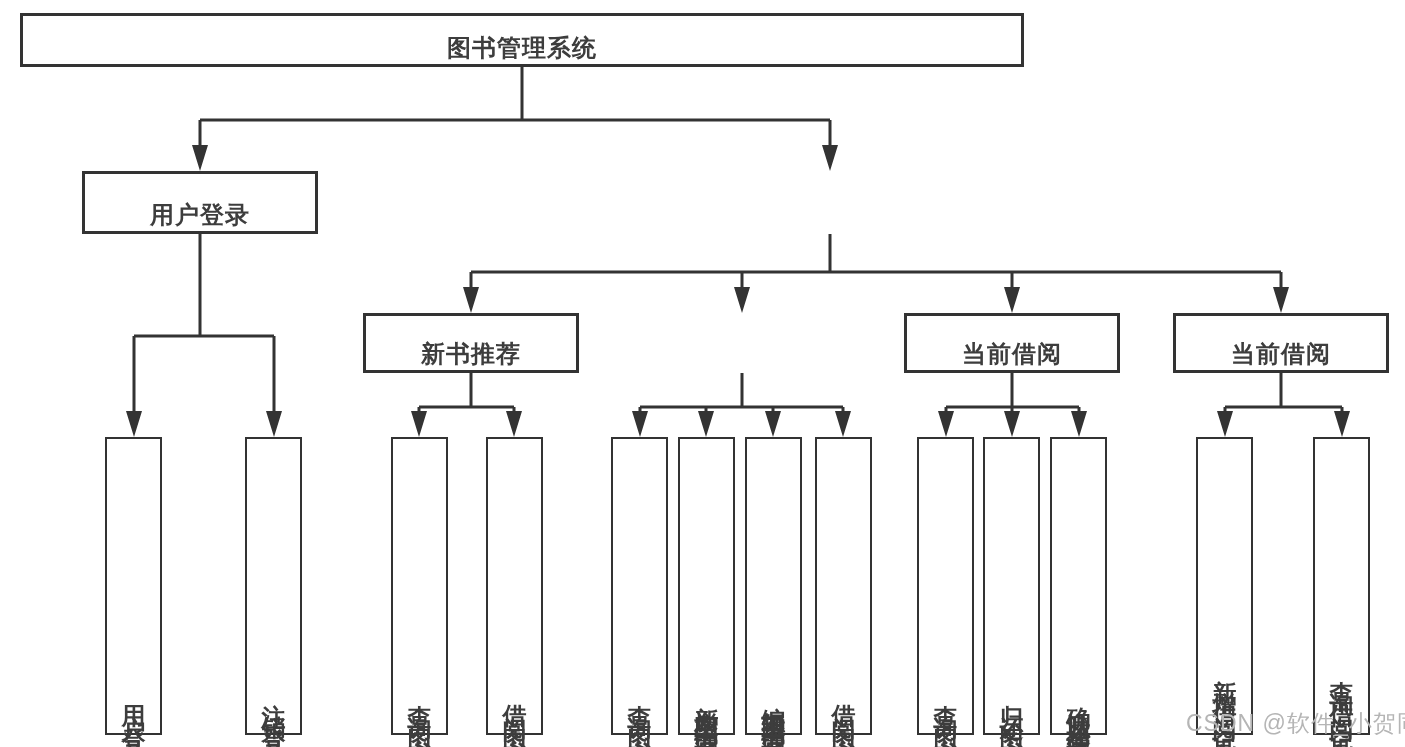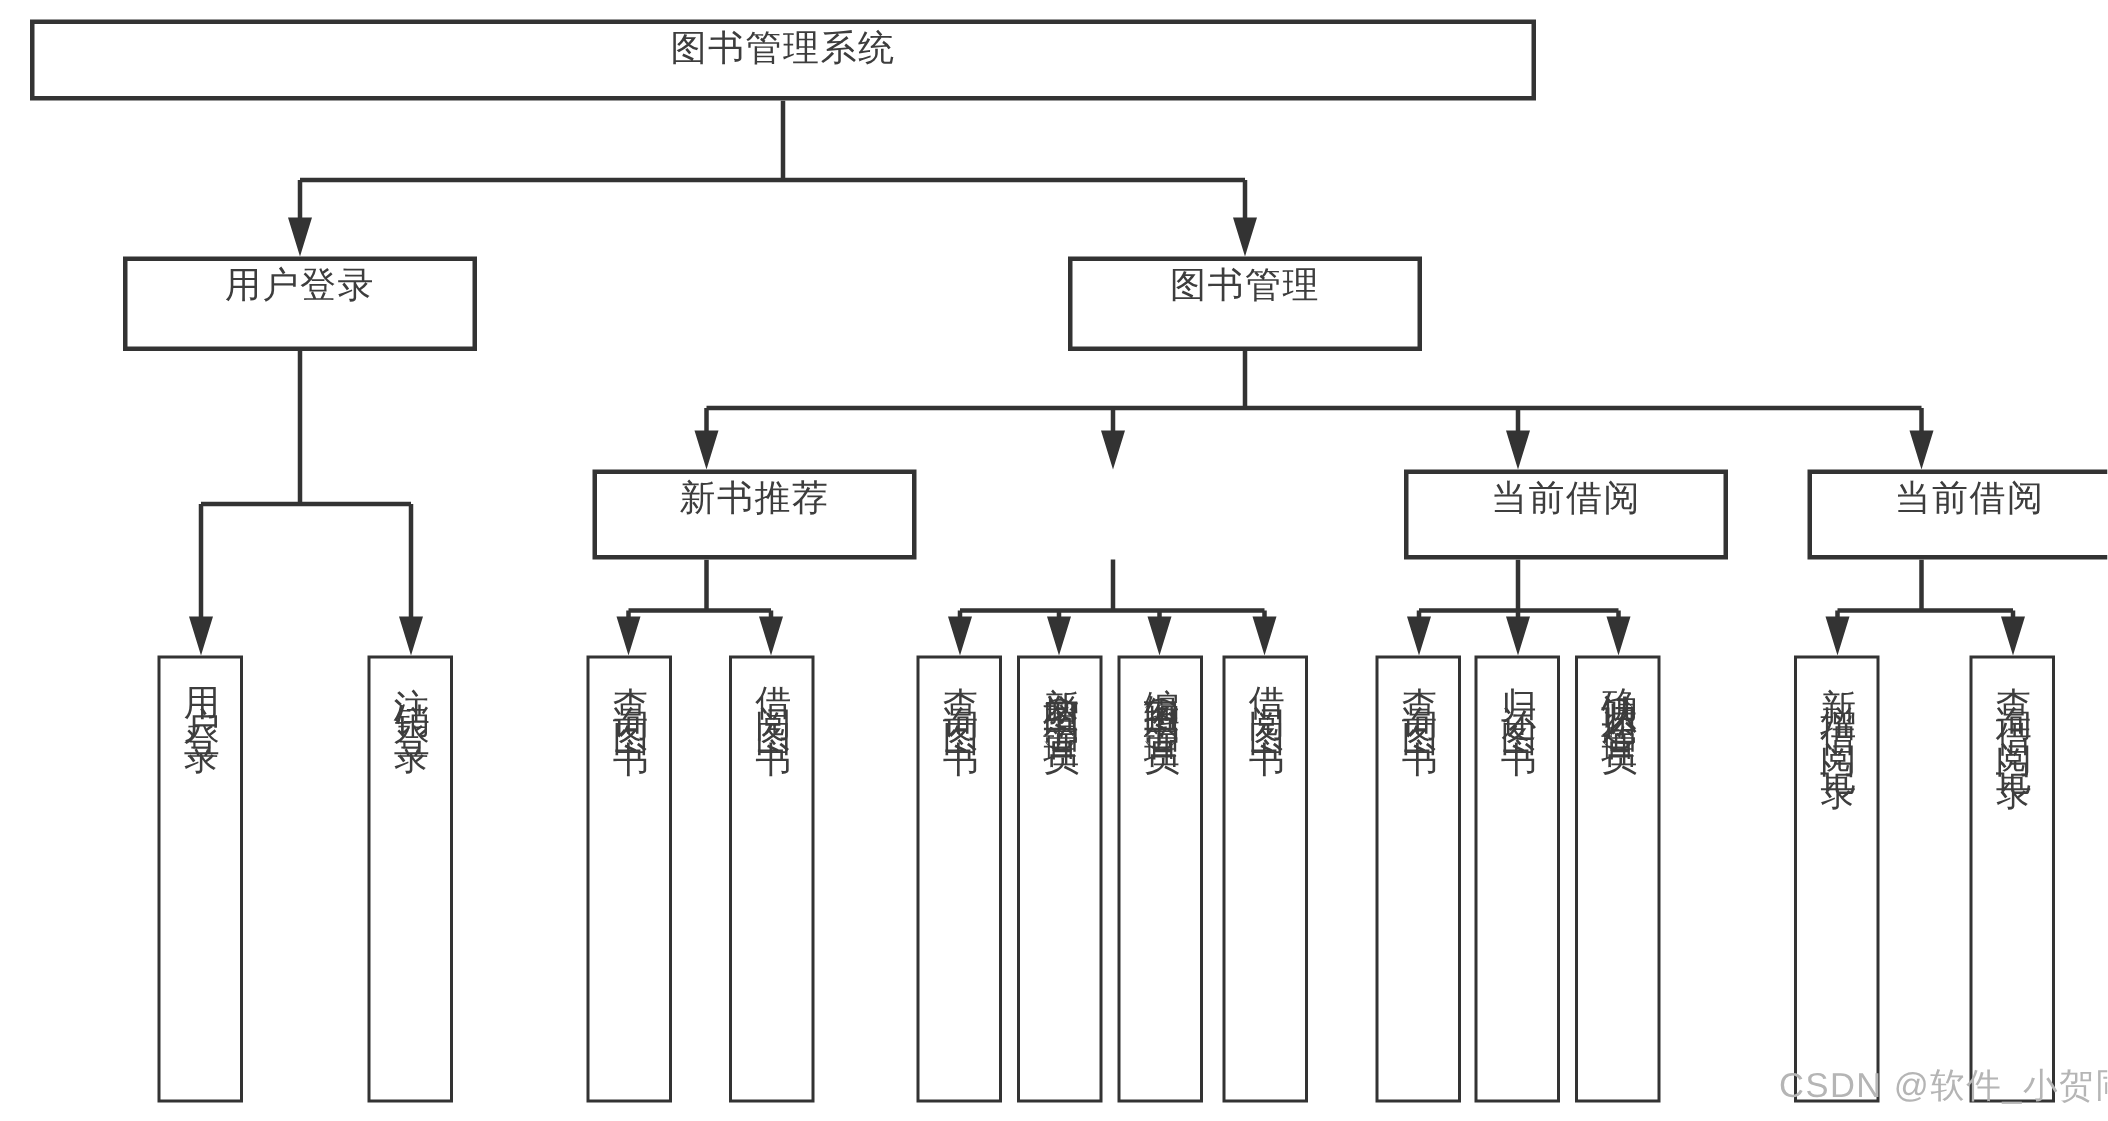--- a/index.html
+++ b/index.html
@@ -31,29 +31,30 @@
   .wires path.arrow {
     fill: #333333;
     stroke: none;
   }
   .box {
     position: absolute;
     box-sizing: border-box;
     background: #ffffff;
     border: 3px solid #333333;
     display: flex;
-    align-items: flex-start;
+    align-items: flex-end;
     justify-content: center;
     font-size: 24px;
     letter-spacing: 1px;
     white-space: nowrap;
+    font-weight: bold;
   }
   .root-box  { left: 20px;  top: 13px;  width: 1004px; height: 54px; }
   .lvl2      { width: 236px; height: 63px; top: 171px; }
-  .lvl3      { width: 216px; height: 60px; top: 313px; margin-left: 32px; }
+  .lvl3      { width: 216px; height: 60px; top: 313px; }
   .leaf {
     width: 57px;
     height: 298px;
     top: 437px;
     border-width: 2.5px;
   }
   .leaf .v {
     writing-mode: vertical-rl;
     text-orientation: mixed;
     font-size: 24px;
@@ -103,23 +104,20 @@
     <path class="arrow" d="M1217 411 H1233 L1225 437 Z M1334 411 H1350 L1342 437 Z"></path>
   </svg>
 
   <div class="box root-box">
     <span>图书管理系统</span>
   </div>
 
   <div class="box lvl2" style="left:82px;">
     <span>用户登录</span>
   </div>
-  <div class="box lvl2" style="left:712px;">
-    <span>图书管理</span>
-  </div>
 
   <div class="box lvl3" style="left:363px;">
     <span>新书推荐</span>
   </div>
   <div class="box lvl3" style="left:904px;">
     <span>当前借阅</span>
   </div>
   <div class="box lvl3" style="left:1173px;">
     <span>当前借阅</span>
   </div>

